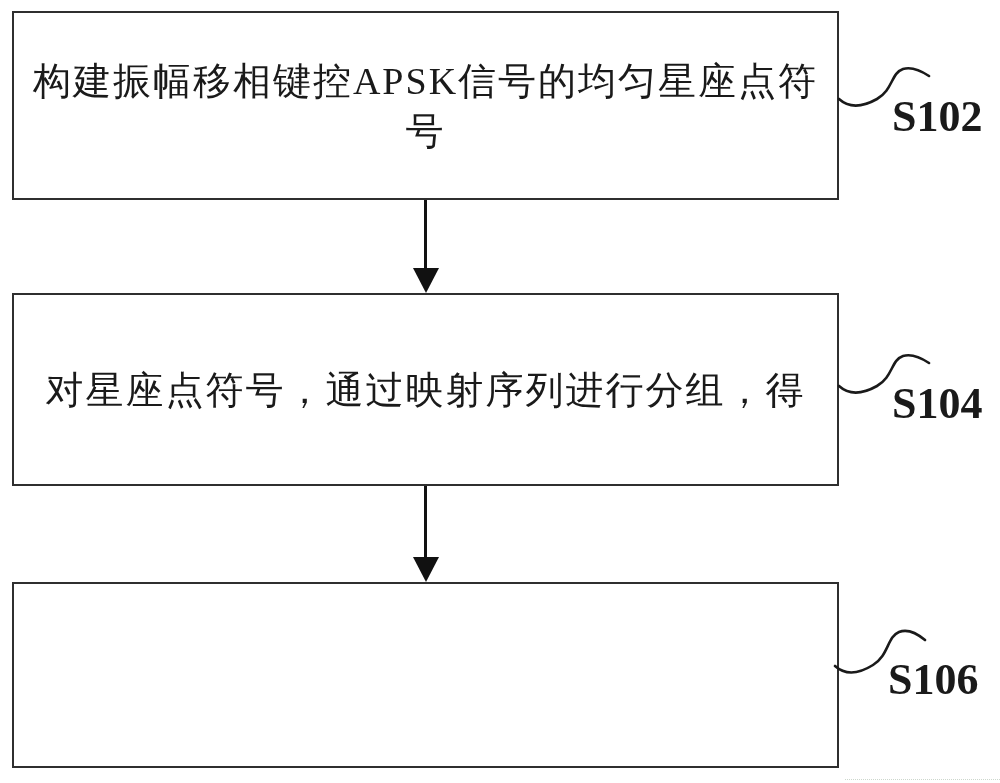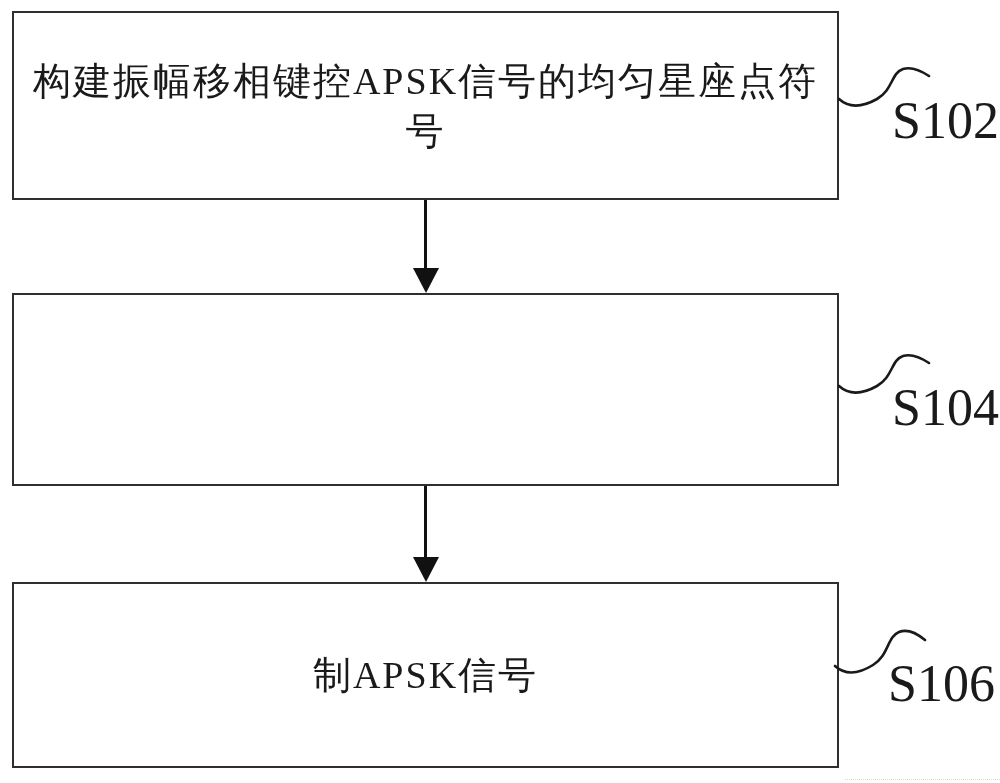--- a/index.html
+++ b/index.html
@@ -64,24 +64,25 @@
   .ref-group { position: absolute; }
   .squiggle {
     position: absolute;
     left: 0;
     top: 0;
   }
   .ref-text {
     position: absolute;
     left: 55px;
     top: 32px;
-    font-size: 52px;
+    font-size: 44px;
     line-height: 1;
     white-space: nowrap;
     color: #1a1a1a;
+    font-weight: bold;
   }
   .ref-s102 { left: 837px; top: 63px;  }
   .ref-s104 { left: 837px; top: 350px; }
   .ref-s106 { left: 833px; top: 626px; }
 
   .artifact-line {
     position: absolute;
     left: 845px;
     top: 779px;
     width: 155px;
@@ -101,31 +102,31 @@
     </div>
   </div>
 
   <div class="arrow arrow1">
     <div class="shaft"></div>
     <div class="head"></div>
   </div>
 
   <div class="step-box box2">
     <div class="step-text">
+      <span class="line">对星座点符号，通过映射序列进行分组，得</span>
     </div>
   </div>
 
   <div class="arrow arrow2">
     <div class="shaft"></div>
     <div class="head"></div>
   </div>
 
   <div class="step-box box3">
     <div class="step-text">
-      <span class="line">制APSK信号</span>
     </div>
   </div>
 
   <div class="ref-group ref-s102">
     <svg class="squiggle" width="95" height="46" viewBox="0 0 95 46">
       <path d="M2,36 C12,45 24,45 40,36 C56,27 54,10 66,6 C76,3 86,9 92,13" fill="none" stroke="#1a1a1a" stroke-width="2.6" stroke-linecap="round"></path>
     </svg>
     <span class="ref-text">S102</span>
   </div>
 

